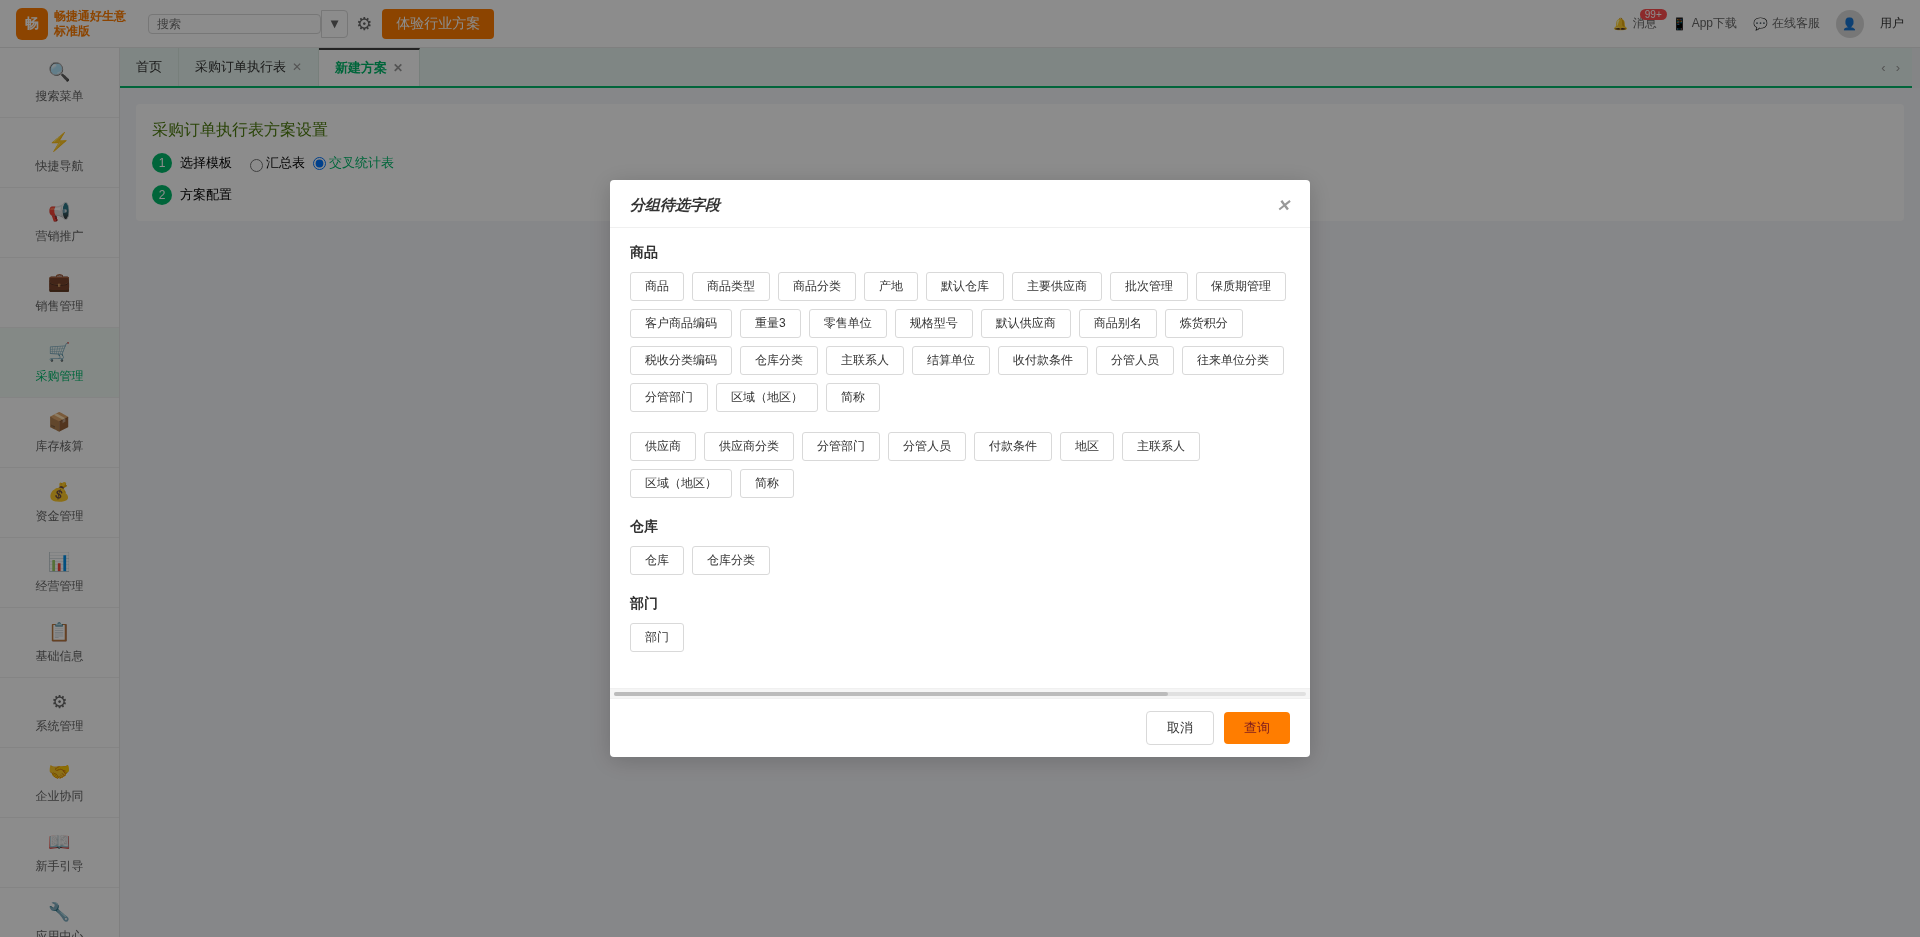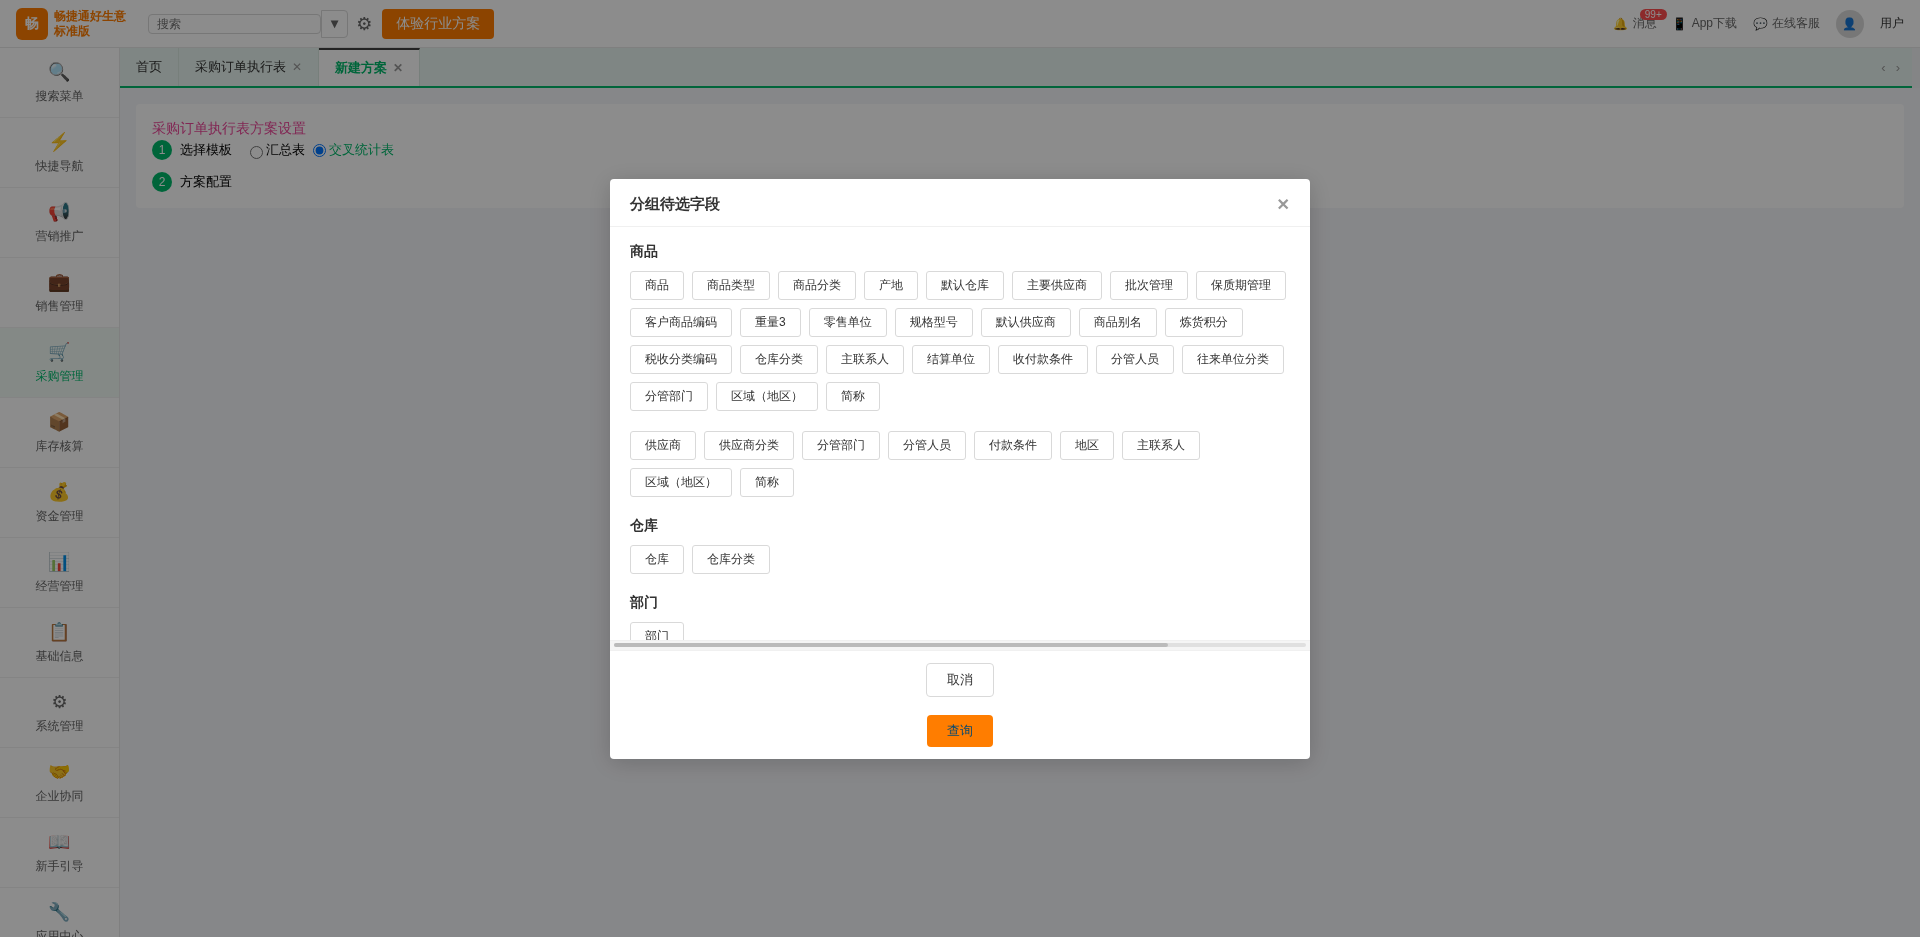--- a/index.html
+++ b/index.html
@@ -177,54 +177,54 @@
       position: relative;
     }
     .modal-header {
       display: flex; align-items: center; justify-content: space-between;
       padding: 16px 20px 12px 20px;
       border-bottom: 1px solid #f0f0f0;
       font-size: 15px;
       font-weight: bold;
       color: #333;
       flex-shrink: 0;
+      font-style: italic;
     }
     .modal-close {
       cursor: pointer; color: #999; font-size: 16px;
     }
     .modal-body {
       flex: 1;
       overflow-y: auto;
       padding: 16px 20px;
     }
     .modal-footer {
       display: flex; align-items: center; justify-content: flex-end;
       padding: 12px 20px;
       border-top: 1px solid #f0f0f0;
-      gap: 18px;
+      gap: 10px;
       flex-shrink: 0;
-      flex-direction: column;
     }
     .btn-cancel {
       padding: 7px 20px;
       border: 1px solid #d9d9d9;
       border-radius: 4px;
       background: #fff;
       cursor: pointer;
       font-size: 13px;
       color: #333;
     }
     .btn-confirm {
       padding: 7px 20px;
       border: none;
       border-radius: 4px;
       background: #ff7d00;
       cursor: pointer;
       font-size: 13px;
-      color: #0c4a6e;
+      color: #7f1d1d;
     }
 
     
     .field-section { margin-bottom: 20px; }
     .section-title {
       font-size: 14px;
       font-weight: bold;
       color: #333;
       margin-bottom: 10px;
     }
@@ -259,21 +259,21 @@
       flex-shrink: 0;
     }
 
     
     .page-bg {
       background: #fff;
       border-radius: 4px;
       padding: 16px;
       margin-bottom: 12px;
     }
-    .breadcrumb { font-size: 14px; color: #ec4899; margin-bottom: 2px; }
+    .breadcrumb { font-size: 16px; color: #4d7c0f; margin-bottom: 12px; }
   </style>
 </head>
 <body>
 
 <div class="top-nav">
   <div class="logo">
     <div class="logo-icon">
       <span>畅</span>
     </div>
     <div class="logo-text">

